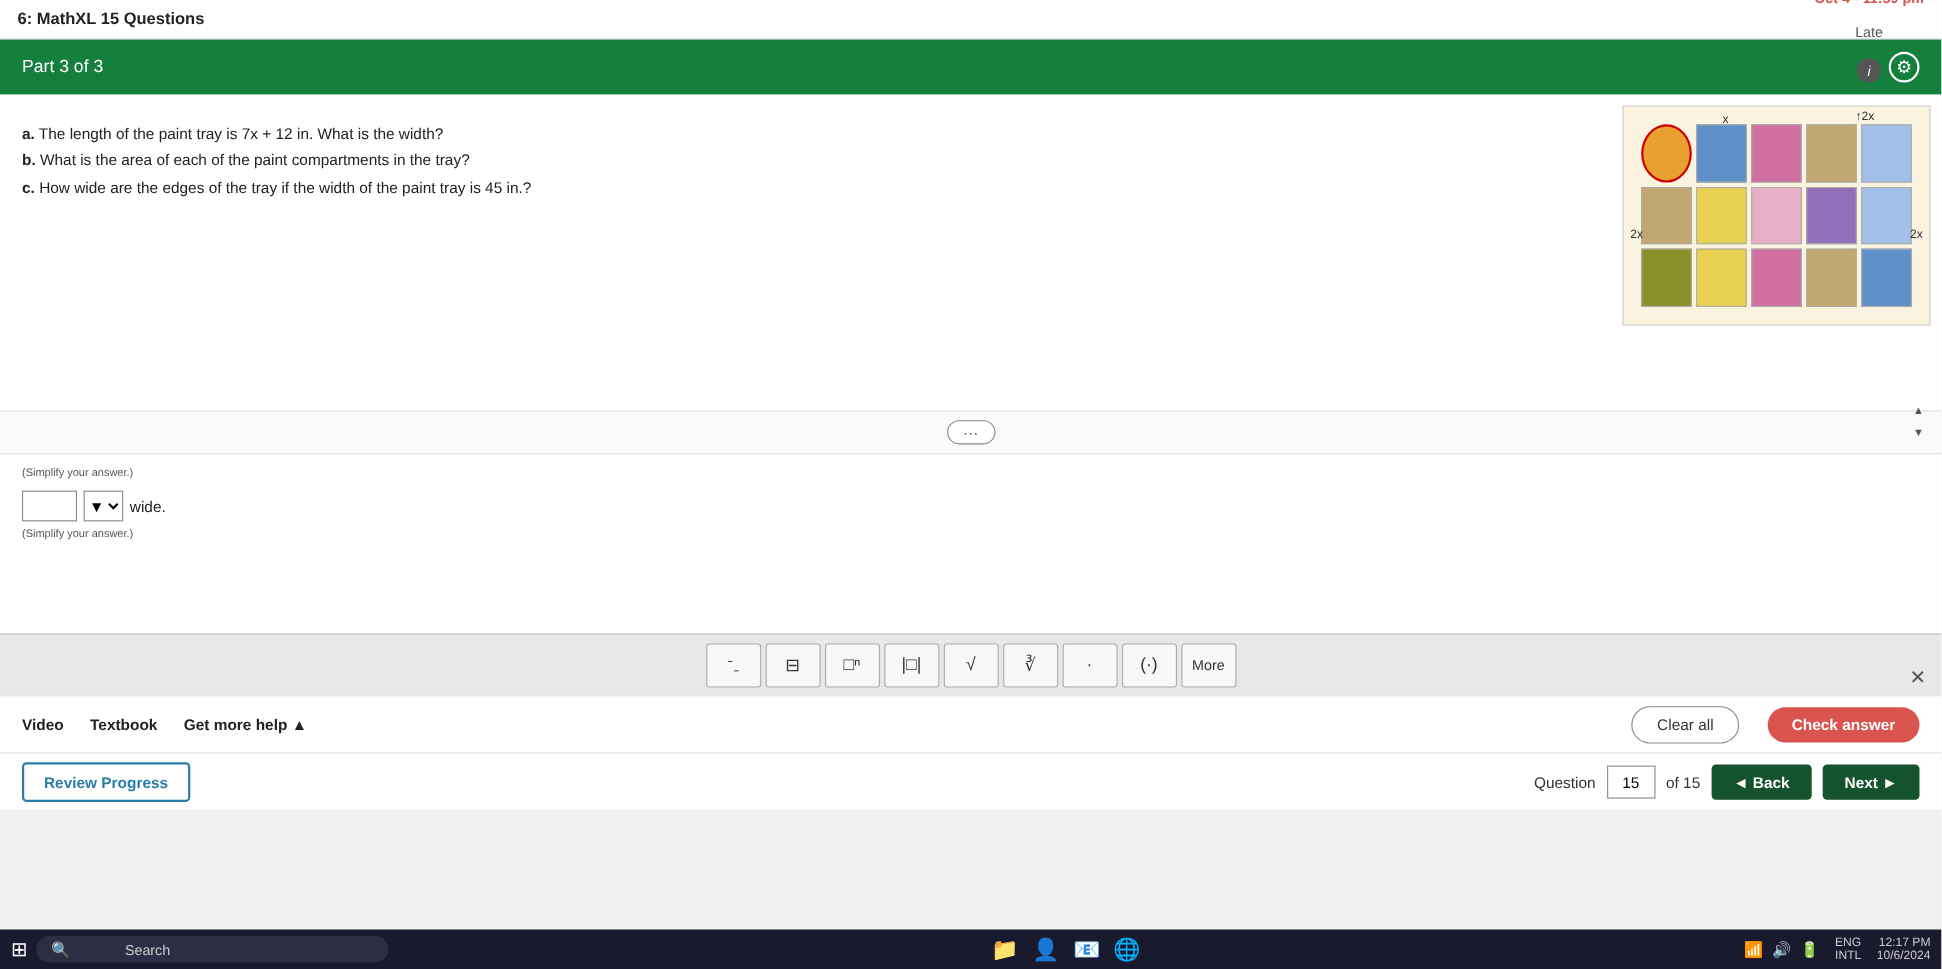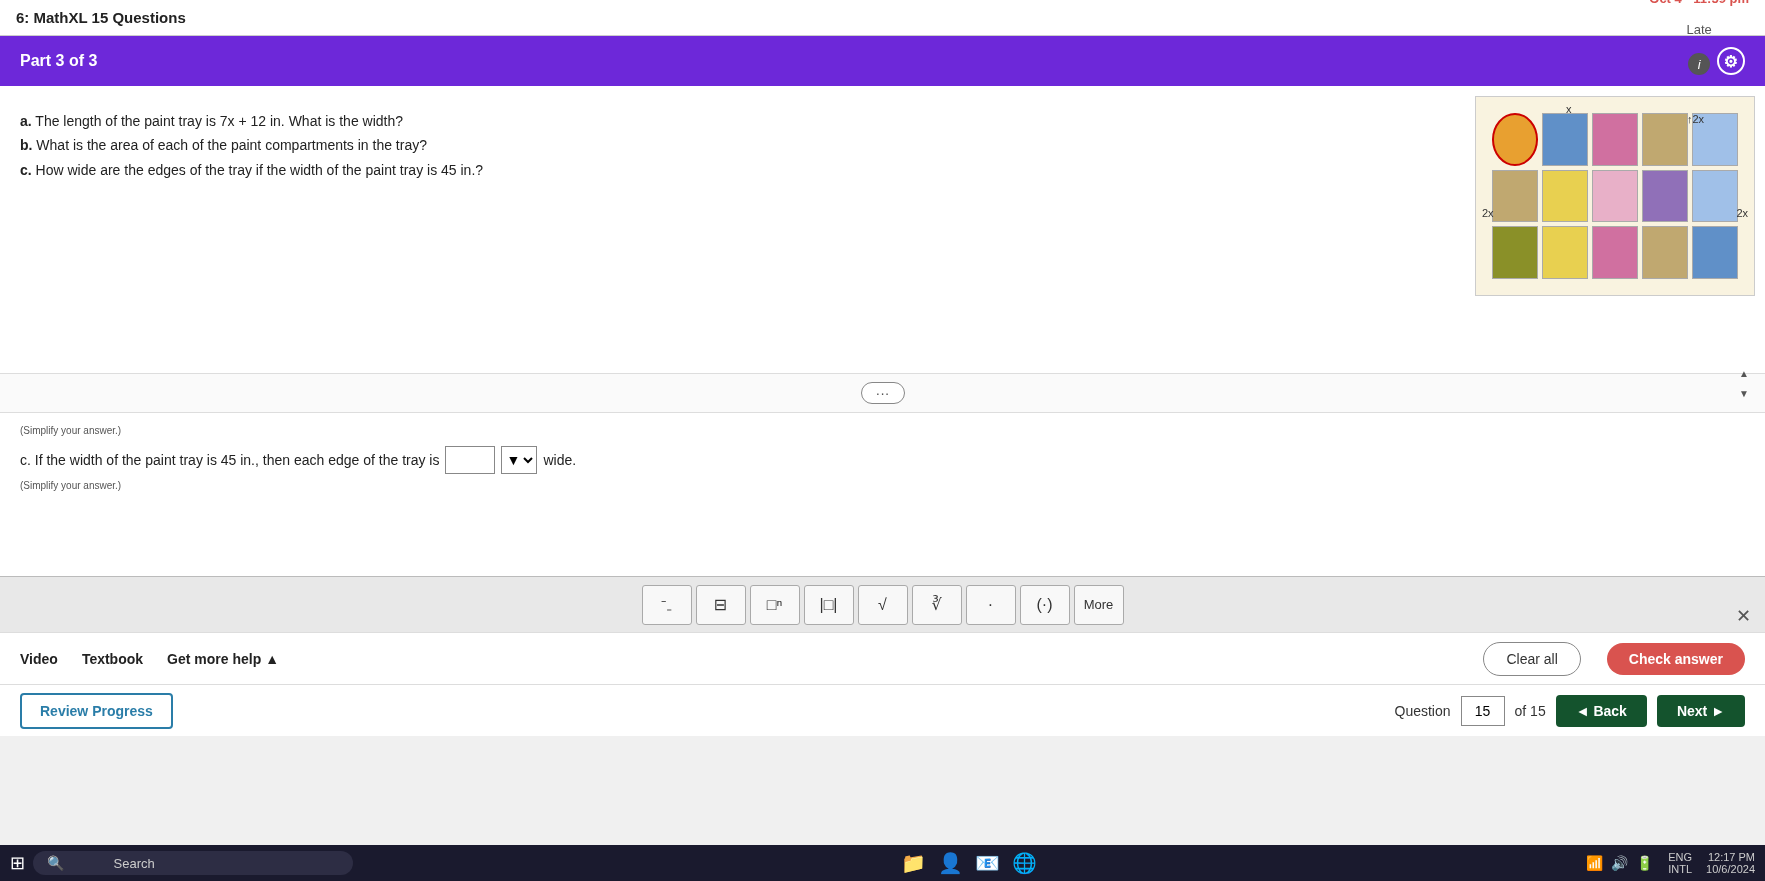--- a/index.html
+++ b/index.html
@@ -19,25 +19,25 @@
     .top-bar-right { display: flex; align-items: center; gap: 16px; font-size: 13px; color: #333; flex-direction: column; }
     .due-label { color: #555; }
     .due-date { color: #d9534f; font-weight: bold; }
     .info-icon {
       width: 22px; height: 22px; border-radius: 50%; background: #555; color: #fff;
       display: flex; align-items: center; justify-content: center; font-size: 13px; font-style: italic;
     }
 
     
     .part-header {
-      background: #6d28d9;
+      background: #15803d;
       color: #fff;
       padding: 12px 20px;
       font-size: 16px;
-      font-weight: bold;
+      font-weight: normal;
       height: 50px;
       display: flex;
       align-items: center;
       justify-content: space-between;
     }
     .settings-icon {
       width: 28px; height: 28px; border-radius: 50%; border: 2px solid #fff;
       display: flex; align-items: center; justify-content: center; color: #fff; font-size: 16px;
     }
 
@@ -89,21 +89,21 @@
     .paint-cell.blue { background: #6090c8; }
     .paint-cell.pink { background: #d070a0; }
     .paint-cell.tan { background: #c0a870; }
     .paint-cell.yellow { background: #e8d050; }
     .paint-cell.purple { background: #9070b8; }
     .paint-cell.light-pink { background: #e8b0c8; }
     .paint-cell.light-blue { background: #a0c0e8; }
     .paint-cell.olive { background: #8a9028; }
     .paint-cell.circled { border: 2px solid #c00; border-radius: 50%; }
     .diagram-label-x-top { position: absolute; top: 6px; left: 90px; font-size: 11px; color: #333; }
-    .diagram-label-2x-top { position: absolute; top: 16px; right: 50px; font-size: 11px; color: #333; }
+    .diagram-label-2x-top { position: absolute; top: 3px; right: 50px; font-size: 11px; color: #333; }
     .diagram-label-2x-left { position: absolute; top: 110px; left: 6px; font-size: 11px; color: #333; }
     .diagram-label-2x-right { position: absolute; top: 110px; right: 6px; font-size: 11px; color: #333; }
 
     
     .divider-row {
       display: flex;
       align-items: center;
       justify-content: center;
       padding: 8px 0;
       border-top: 1px solid #ddd;
@@ -383,21 +383,20 @@
   <div class="divider-row" style="margin-top:180px;">
     <button class="dots-btn">···</button>
   </div>
 
   <div class="scroll-up" style="top:280px;">▲</div>
   <div class="scroll-down" style="top:300px;">▼</div>
 
   <div class="answer-area">
     <p class="simplify-note">(Simplify your answer.)</p>
     <div class="answer-row">
-      <span>c. If the width of the paint tray is 45 in., then each edge of the tray is</span>
       <input type="text" class="answer-input" style="">
       <select class="fraction-select">
         <option>▼</option>
         <option>in</option>
         <option>ft</option>
       </select>
       <span>wide.</span>
     </div>
     <p class="simplify-note">(Simplify your answer.)</p>
   </div>

